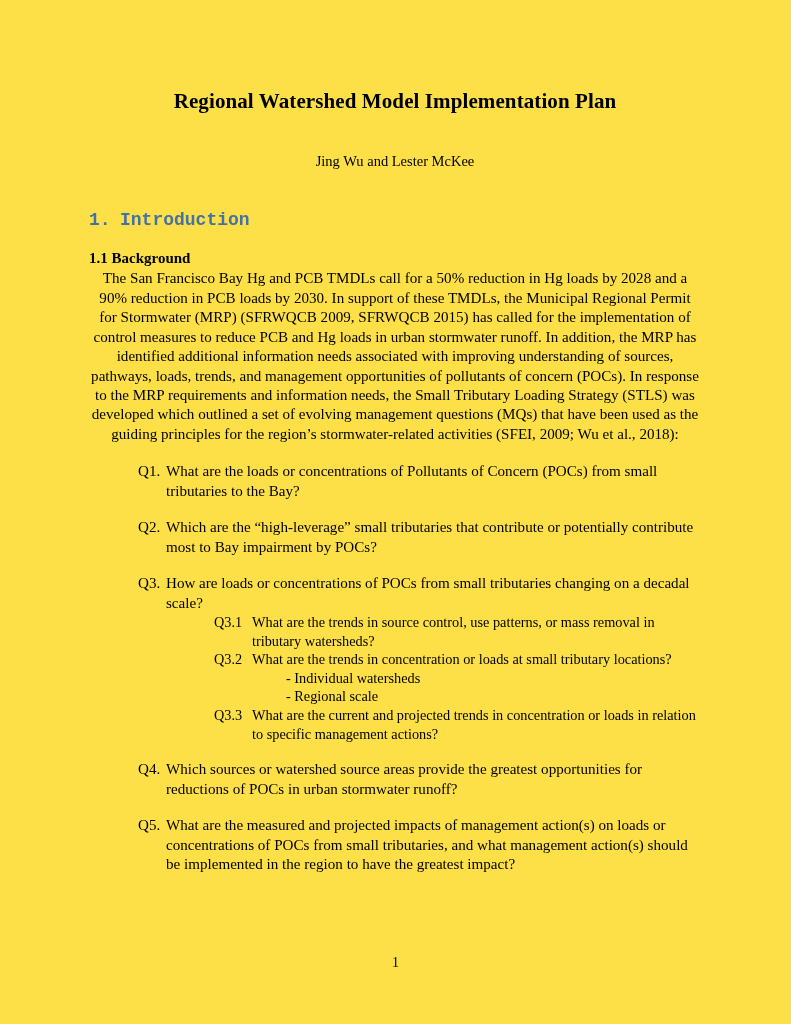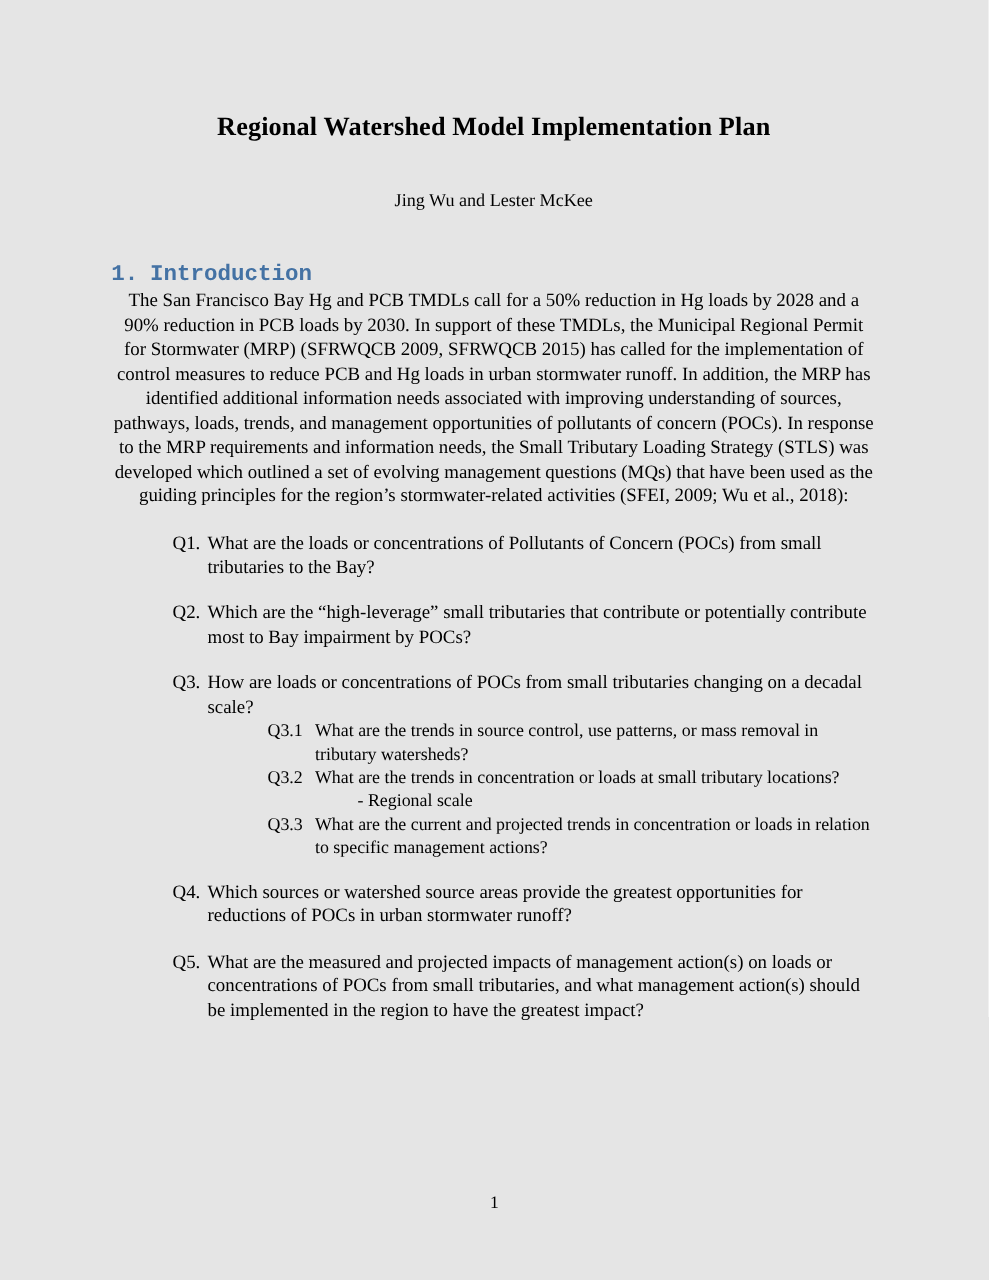--- a/index.html
+++ b/index.html
@@ -8,21 +8,21 @@
     background: #ffffff;
   }
   body {
     font-family: "Liberation Serif", "DejaVu Serif", serif;
     color: #000000;
   }
   .page {
     position: relative;
     width: 791px;
     height: 1024px;
-    background: #e5e5e5;
+    background: #fde047;
     margin: 0 auto;
     overflow: hidden;
     box-sizing: border-box;
   }
   .content {
     position: absolute;
     left: 89px;
     top: 0;
     width: 612px;
   }
@@ -148,20 +148,21 @@
   <div class="content">
 
     <h1 class="doc-title">Regional Watershed Model Implementation Plan</h1>
 
     <p class="doc-authors">Jing Wu and Lester McKee</p>
 
     <h2 class="h1">
       <span class="h1-num">1.</span><span>Introduction</span>
     </h2>
 
+    <h3 class="h2">1.1 Background</h3>
 
     <p class="para">The San Francisco Bay Hg and PCB TMDLs call for a 50% reduction in Hg loads by 2028 and a 90% reduction in PCB loads by 2030. In support of these TMDLs, the Municipal Regional Permit for Stormwater (MRP) (SFRWQCB 2009, SFRWQCB 2015) has called for the implementation of control measures to reduce PCB and Hg loads in urban stormwater runoff. In addition, the MRP has identified additional information needs associated with improving understanding of sources, pathways, loads, trends, and management opportunities of pollutants of concern (POCs). In response to the MRP requirements and information needs, the Small Tributary Loading Strategy (STLS) was developed which outlined a set of evolving management questions (MQs) that have been used as the guiding principles for the region’s stormwater-related activities (SFEI, 2009; Wu et al., 2018):</p>
 
     <div class="q-list">
 
       <div class="q-item">
         <span class="q-label">Q1.</span>
         <span>What are the loads or concentrations of Pollutants of Concern (POCs) from small tributaries to the Bay?</span>
       </div>
 
@@ -178,20 +179,21 @@
 
           <div class="subq-item">
             <span class="subq-label">Q3.1</span>
             <span>What are the trends in source control, use patterns, or mass removal in tributary watersheds?</span>
           </div>
 
           <div class="subq-item gap">
             <span class="subq-label">Q3.2</span>
             <span>What are the trends in concentration or loads at small tributary locations?</span>
             <ul class="dash-list">
+              <li class="dash-item">- Individual watersheds</li>
               <li class="dash-item">- Regional scale</li>
             </ul>
           </div>
 
           <div class="subq-item gap">
             <span class="subq-label">Q3.3</span>
             <span>What are the current and projected trends in concentration or loads in relation to specific management actions?</span>
           </div>
 
         </div>

